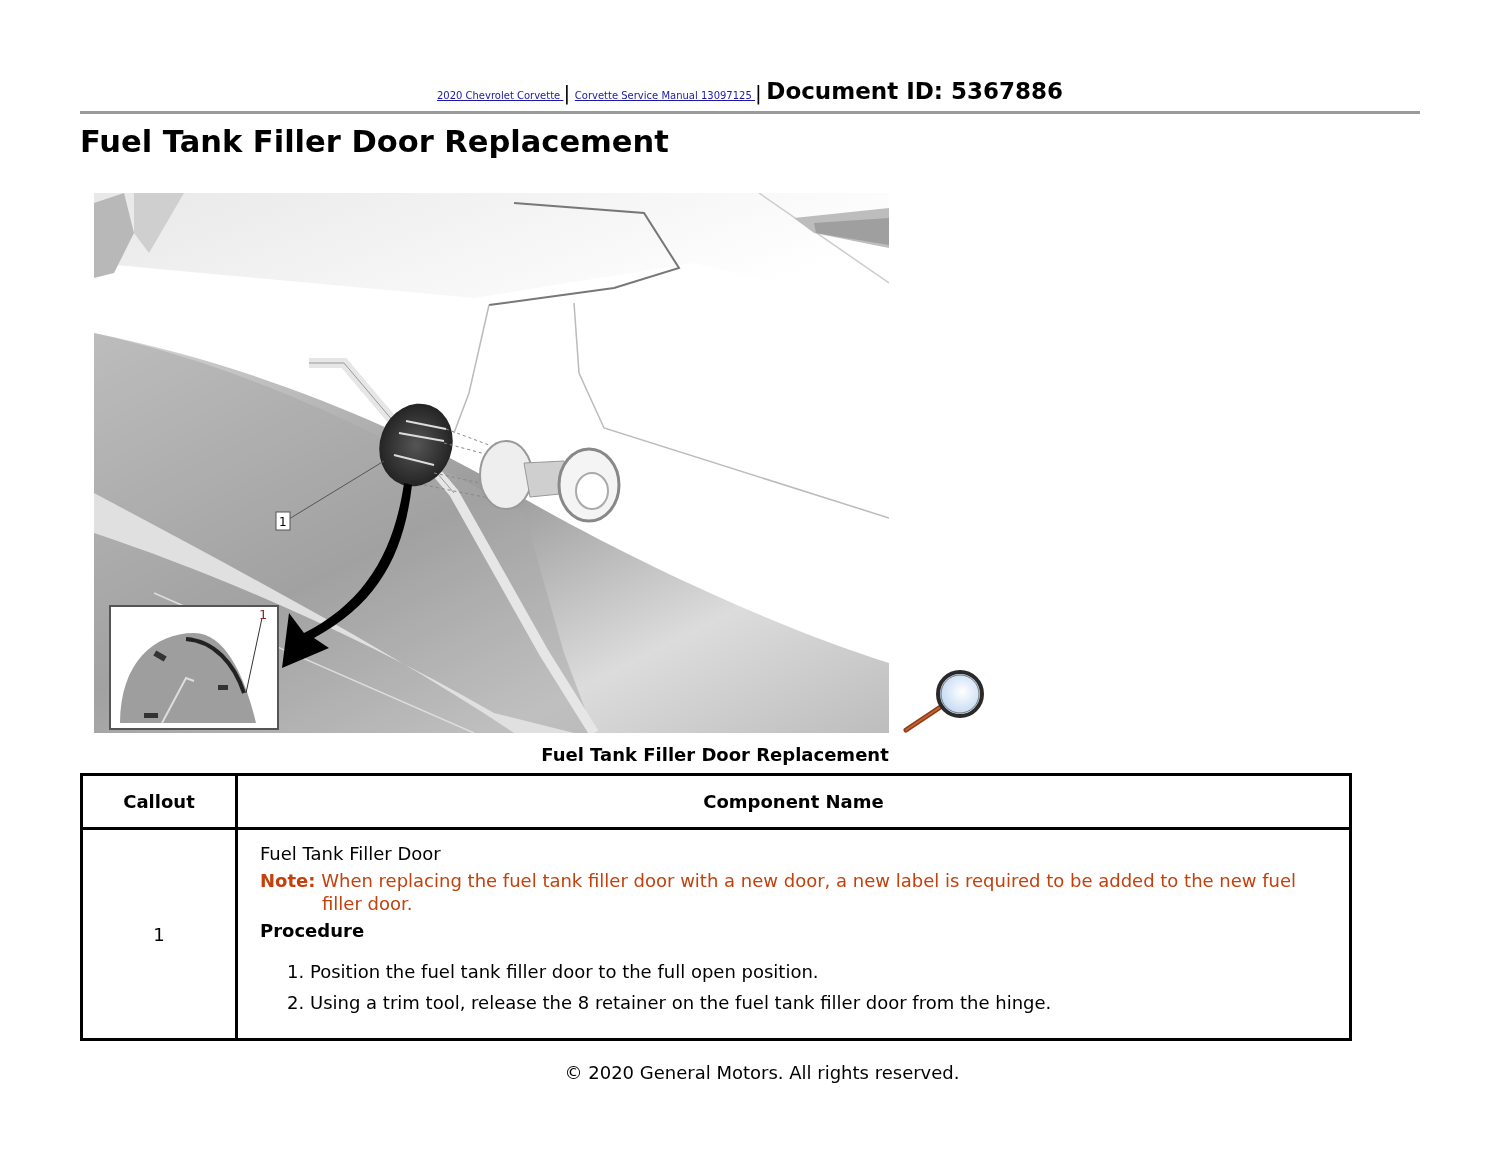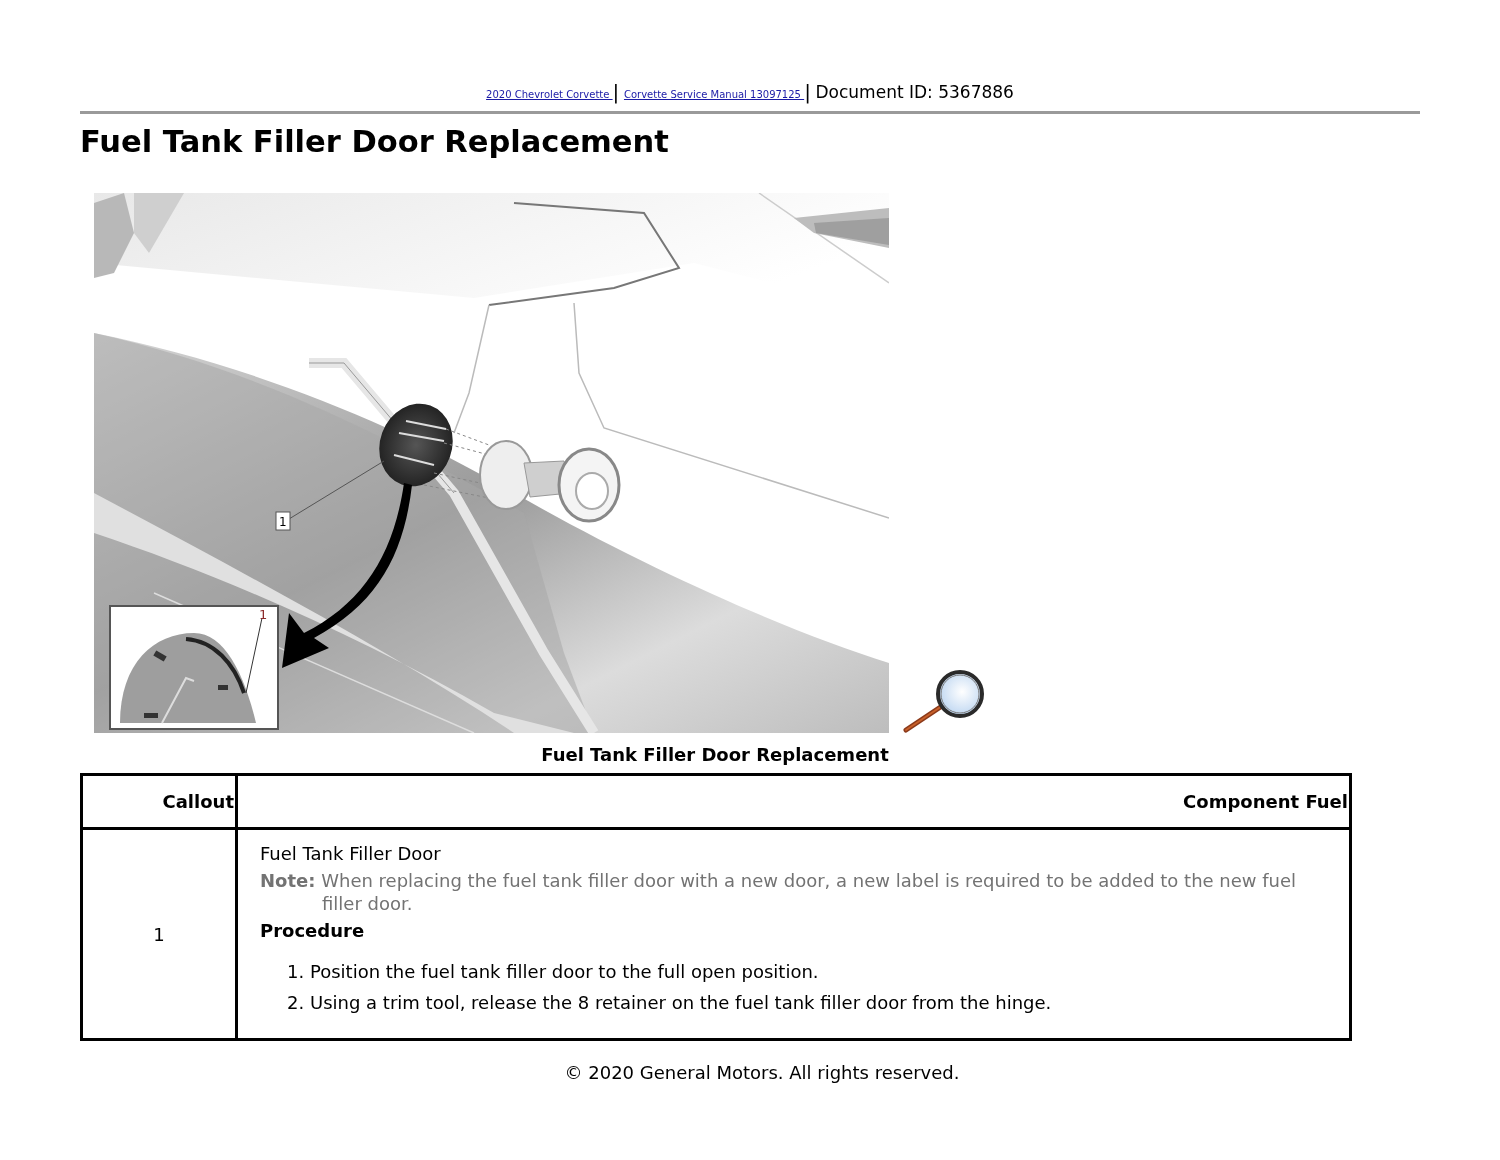--- a/index.html
+++ b/index.html
@@ -7,21 +7,21 @@
     body {
       width: 1500px; height: 1160px; position: relative; overflow: hidden;
       font-family: "DejaVu Sans", sans-serif; color: #000;
     }
     .header {
       position: absolute; left: 80px; top: 78px; width: 1340px;
       text-align: center; font-size: 14.5px; line-height: 26px; white-space: nowrap;
     }
     .header a { color: #1a1aa6; text-decoration: underline; font-size: 10px; }
     .header .sep { font-size: 20px; color: #000; position: relative; top: 1px; }
-    .header .docid { font-weight: normal; font-size: 17px; }
+    .header .docid { font-weight: bold; font-size: 23px; }
     .rule {
       position: absolute; left: 80px; top: 111px; width: 1340px; height: 3px;
       background: #9a9a9a;
     }
     .title {
       position: absolute; left: 80px; top: 121px; margin: 0;
       font-size: 30.5px; font-weight: bold; line-height: 42px; white-space: nowrap;
     }
     .figure {
       position: absolute; left: 94px; top: 193px; width: 795px; height: 540px;
@@ -34,26 +34,26 @@
     }
     .caption {
       position: absolute; left: 80px; top: 742px; width: 1270px;
       text-align: center; font-weight: bold; font-size: 18px; line-height: 26px;
     }
     table.parts {
       position: absolute; left: 80px; top: 773px; width: 1272px;
       border-collapse: collapse; font-size: 18px;
     }
     table.parts th, table.parts td { border: 3px solid #000; }
-    table.parts th { height: 54px; font-weight: bold; text-align: right; }
+    table.parts th { height: 54px; font-weight: bold; text-align: center; }
     table.parts th.c1 { width: 155px; }
     table.parts td.callout { text-align: center; vertical-align: middle; }
     table.parts td.desc { padding: 12px 10px 16px 22px; vertical-align: top; line-height: 23px; }
     .comp-name { margin-bottom: 4px; }
-    .note { color: #737373; padding-left: 62px; text-indent: -62px; }
+    .note { color: #c2410c; padding-left: 62px; text-indent: -62px; }
     .note b { font-weight: bold; }
     .proc-h { font-weight: bold; margin-top: 4px; }
     ol.steps { margin: 18px 0 0 0; padding-left: 34px; }
     ol.steps li { line-height: 24px; margin-bottom: 7px; margin-left: 16px; }
     .footer {
       position: absolute; left: 12px; top: 1060px; width: 1500px;
       text-align: center; font-size: 18px; line-height: 26px;
     }
   </style>
 </head>
@@ -161,21 +161,21 @@
     <circle cx="60" cy="26" r="19" fill="none" stroke="#777" stroke-width="1"></circle>
   </svg>
 </div>
 
 <div class="caption">Fuel Tank Filler Door Replacement</div>
 
 <table class="parts">
   <thead>
     <tr>
       <th class="c1">Callout</th>
-      <th>Component Fuel</th>
+      <th>Component Name</th>
     </tr>
   </thead>
   <tbody>
     <tr>
       <td class="callout">1</td>
       <td class="desc">
         <div class="comp-name">Fuel Tank Filler Door</div>
         <div class="note"><b>Note:</b><span> When replacing the fuel tank filler door with a new door, a new label is required to be added to the new fuel filler door.</span></div>
         <div class="proc-h">Procedure</div>
         <ol class="steps">

